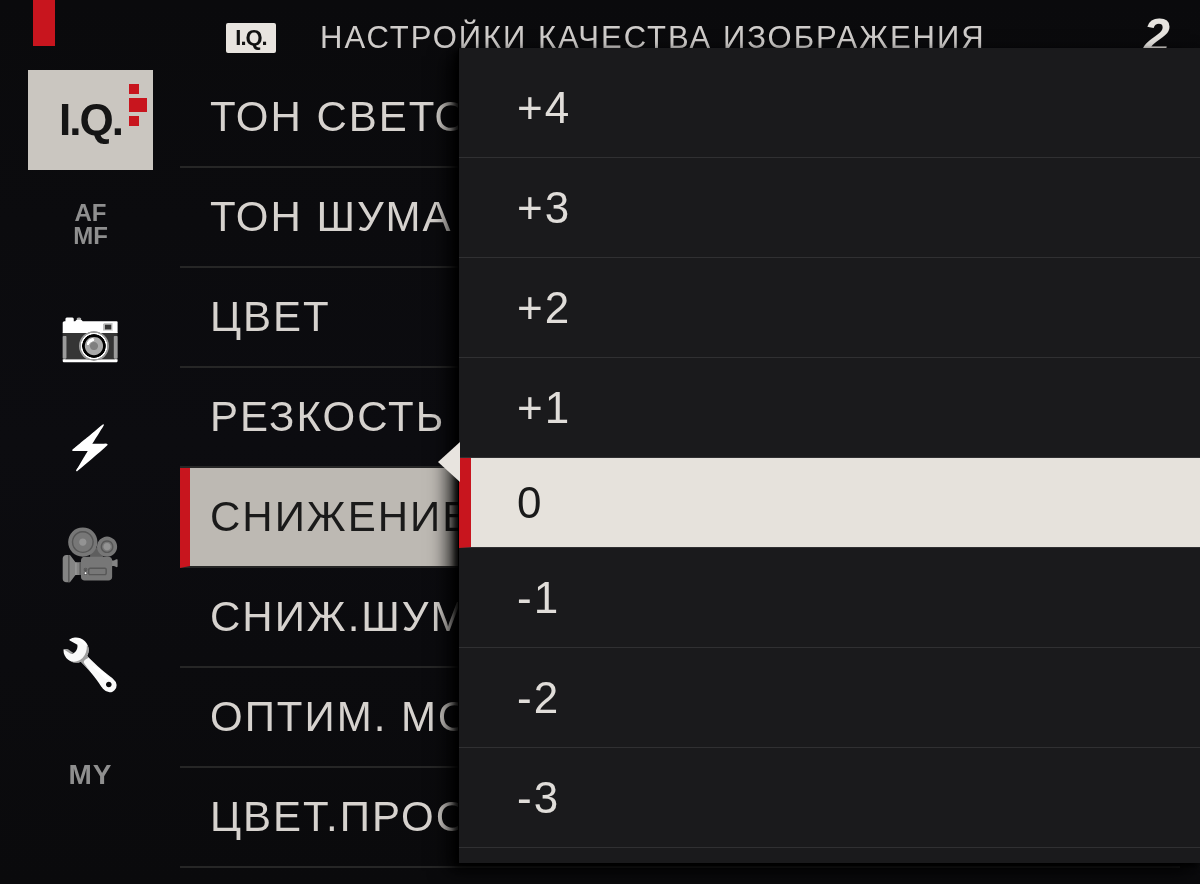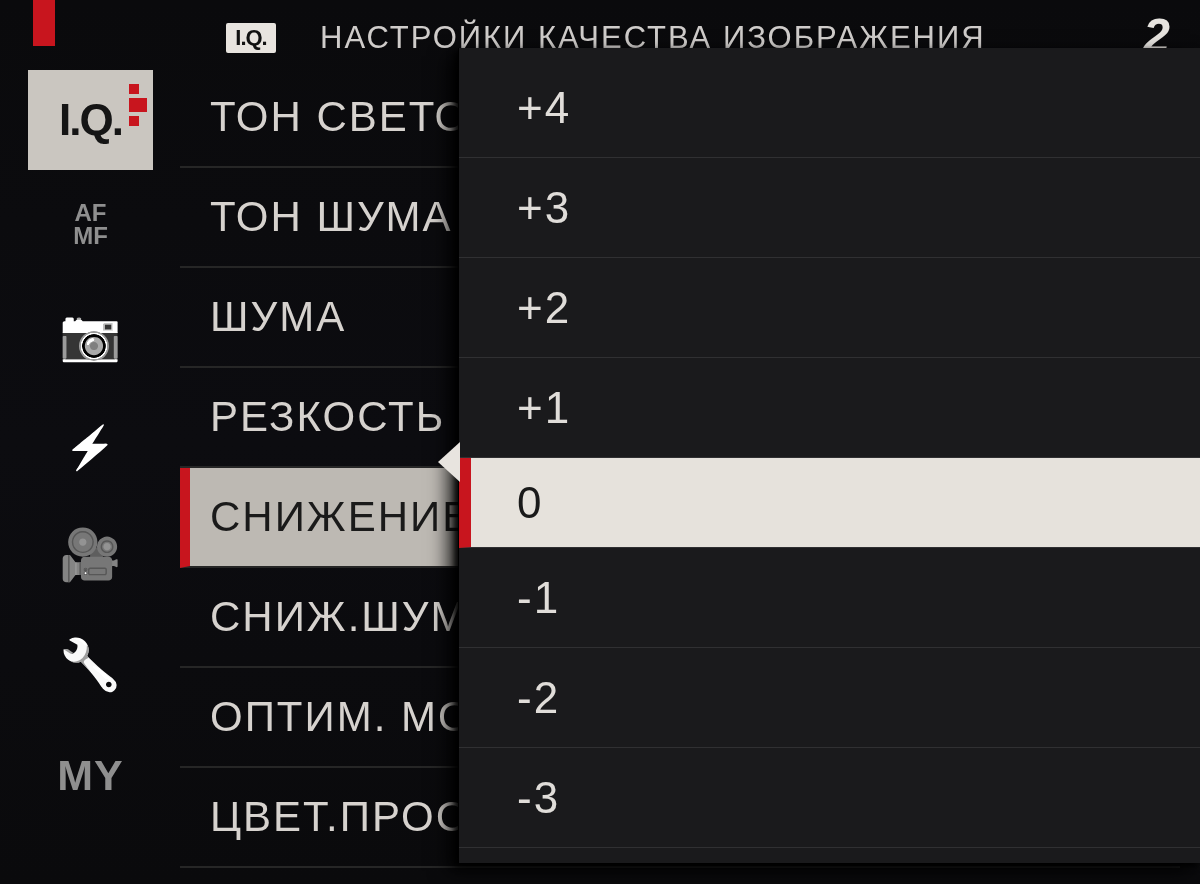--- a/index.html
+++ b/index.html
@@ -88,21 +88,21 @@
   }
   .tab-iq-dots {
     position: absolute;
     right: 6px; top: 14px;
     display: flex; flex-direction: column; gap: 4px;
   }
   .tab-iq-dots span { width: 10px; height: 10px; background: #c8151e; display:block; }
   .tab-iq-dots span.mid { width: 18px; height: 14px; background:#c8151e; }
   .tab-afmf { font-size: 24px; line-height: 0.95; text-align:center; }
   .tab-icon-cam, .tab-icon-flash, .tab-icon-movie, .tab-icon-wrench { font-size: 50px; }
-  .tab-my { font-size: 43px; letter-spacing: 1px; }
+  .tab-my { font-size: 28px; letter-spacing: 1px; }
 
   
   .menu-list {
     position: absolute;
     left: 180px; top: 68px;
     width: 1000px;
   }
   .menu-item {
     height: 100px;
     border-bottom: 2px solid #262626;
@@ -210,21 +210,21 @@
 </div>
 
 <div class="menu-list">
   <div class="menu-item">
       <span>ТОН СВЕТОВ</span>
     </div>
   <div class="menu-item">
       <span>ТОН ШУМА</span>
     </div>
   <div class="menu-item">
-      <span>ШУМА</span>
+      <span>ЦВЕТ</span>
     </div>
   <div class="menu-item">
       <span>РЕЗКОСТЬ</span>
     </div>
   <div class="menu-item selected">
       <span>СНИЖЕНИЕ ШУМА</span>
     </div>
   <div class="menu-item">
       <span>СНИЖ.ШУМА ДЛИН.ЭКСП.</span>
     </div>

